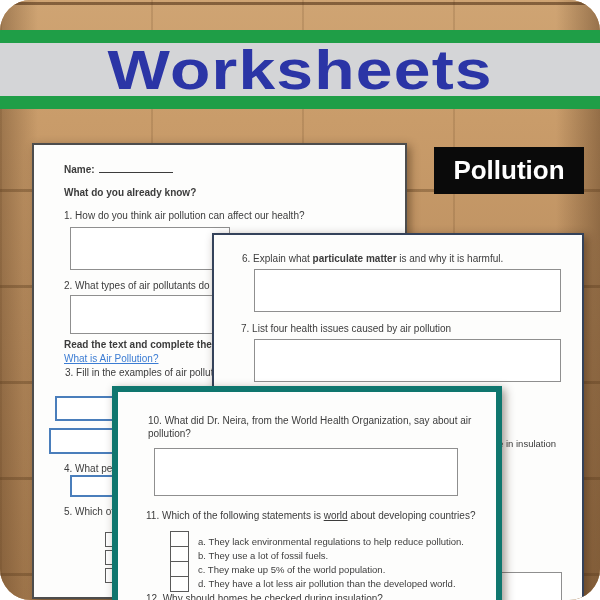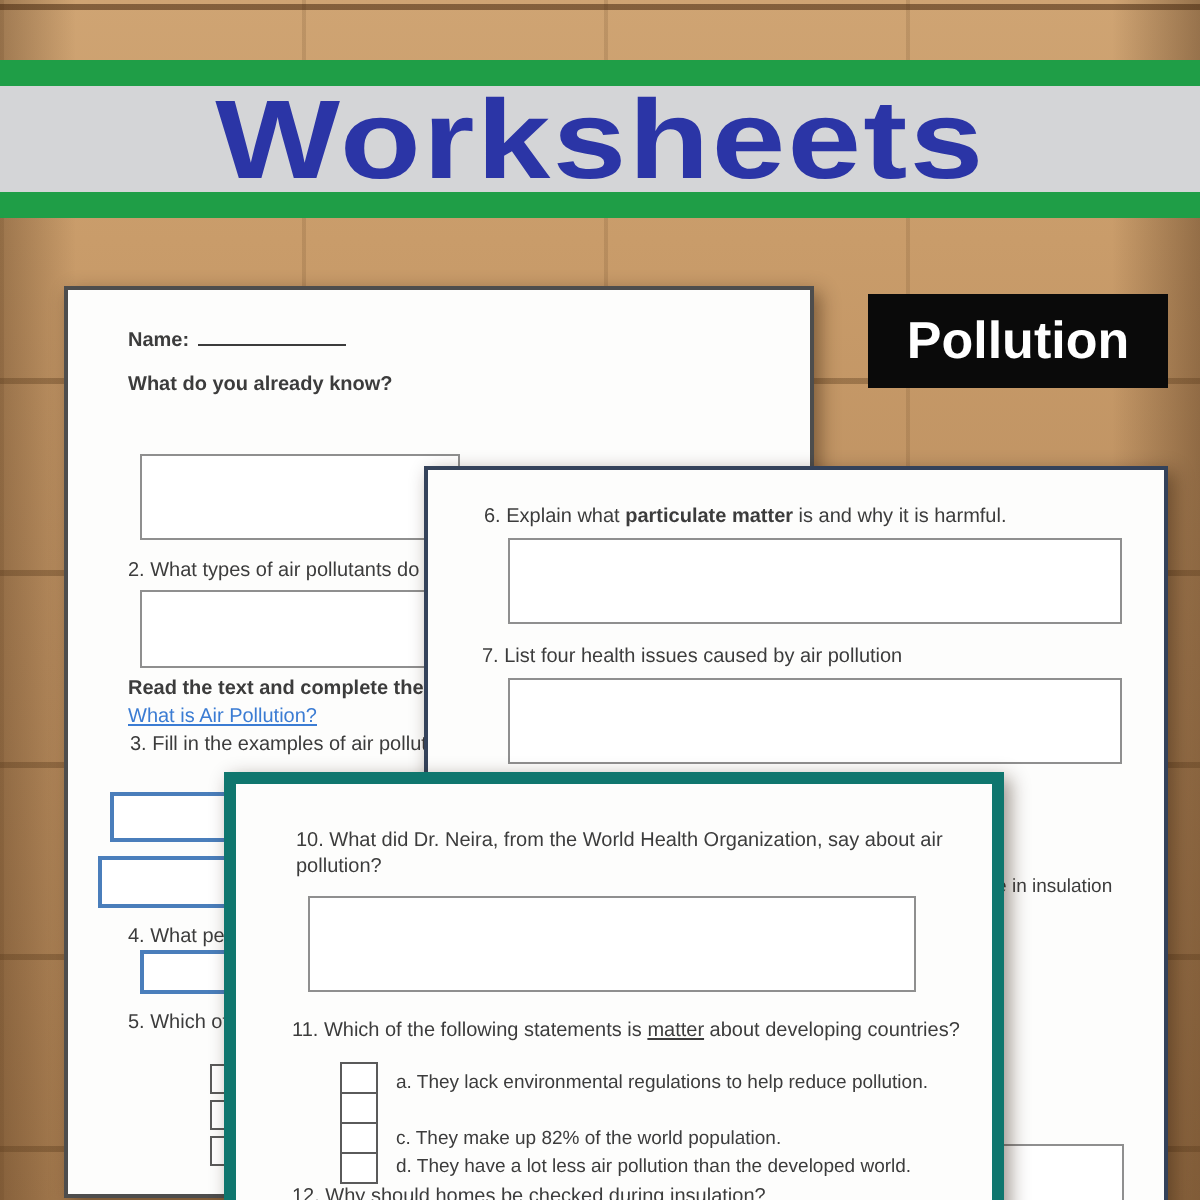--- a/index.html
+++ b/index.html
@@ -1,17 +1,17 @@
 <!DOCTYPE html>
 <html><head>
 <meta charset="utf-8">
 <style>
   html,body{margin:0;padding:0;}
   .stage{position:relative;width:600px;height:600px;overflow:hidden;
-         font-family:"Liberation Sans",sans-serif;background:#c2976a;}
+         font-family:"Liberation Sans",sans-serif;background:#c2976a;border-radius:31px;}
   
   .wood{position:absolute;inset:0;z-index:0;
     background:
       linear-gradient(180deg,rgba(0,0,0,0) 0 2px,rgba(70,40,15,.55) 2px 5px,rgba(0,0,0,0) 5px 6px),
       repeating-linear-gradient(180deg,rgba(92,61,30,0) 0 93px,rgba(92,61,30,.38) 93px 96px),
       repeating-linear-gradient(90deg,rgba(92,61,30,.16) 0 2px,rgba(0,0,0,0) 2px 151px),
       linear-gradient(90deg,rgba(61,35,14,.32) 0,rgba(0,0,0,0) 38px,rgba(0,0,0,0) 556px,rgba(61,35,14,.38) 100%),
       linear-gradient(180deg,#cfa473 0,#c99c6a 120px,#bb8f60 330px,#a97e51 600px);}
   
   .stripe{position:absolute;left:0;width:600px;height:13px;background:#1f9e47;z-index:5;}
@@ -57,20 +57,21 @@
   </div>
   <div class="stripe bottom"></div>
 
   <div class="badge">Pollution</div>
 
   <section class="paper paper1">
     <div class="t semibold" style="left:30px;top:17px;">
       <span>Name:</span><span class="nameline"></span>
     </div>
     <div class="t bold" style="left:30px;top:41px;">What do you already know?</div>
+    <div class="t" style="left:30px;top:64px;">1. How do you think air pollution can affect our health?</div>
     <div class="abox" style="left:36px;top:82px;width:158px;height:41px;"></div>
     <div class="t" style="left:30px;top:134px;">2. What types of air pollutants do you a</div>
     <div class="abox" style="left:36px;top:150px;width:158px;height:37px;"></div>
     <div class="t bold" style="left:30px;top:193px;">Read the text and complete the next pa</div>
     <div class="t link" style="left:30px;top:207px;">What is Air Pollution?</div>
     <div class="t" style="left:31px;top:221px;">3.  Fill in the examples of air pollution</div>
     <div class="bluebox" style="left:21px;top:251px;width:92px;height:21px;"></div>
     <div class="bluebox" style="left:15px;top:283px;width:97px;height:22px;"></div>
     <div class="t" style="left:30px;top:317px;">4. What perce</div>
     <div class="bluebox" style="left:36px;top:330px;width:77px;height:18px;"></div>
@@ -91,26 +92,27 @@
     <div class="abox" style="left:40px;top:104px;width:305px;height:41px;"></div>
     <div class="t clip-sm" style="left:275px;top:188px;">es</div>
     <div class="t clip-sm" style="left:274px;top:202px;">yde in insulation</div>
     <div class="abox" style="left:190px;top:337px;width:156px;height:60px;"></div>
   </section>
 
   <section class="paper paper3">
     <div class="t wrap" style="left:30px;top:22px;width:324px;">10. What did Dr. Neira, from the World Health Organization, say about air pollution?</div>
     <div class="abox" style="left:36px;top:56px;width:302px;height:46px;"></div>
     <div class="t" style="left:28px;top:117px;">
-      <span>11. Which of the following statements is </span><span class="ul">matter</span><span> about developing countries?</span>
+      <span>11. Which of the following statements is </span><span class="ul">world</span><span> about developing countries?</span>
     </div>
     <div class="cbcol" style="left:52px;top:140px;">
       <span class="cbcell"></span>
       <span class="cbcell"></span>
       <span class="cbcell"></span>
       <span class="cbcell"></span>
     </div>
     <div class="opt" style="left:80px;top:143px;">a. They lack environmental regulations to help reduce pollution.</div>
-    <div class="opt" style="left:80px;top:171px;">c. They make up 82% of the world population.</div>
+    <div class="opt" style="left:80px;top:157px;">b. They use a lot of fossil fuels.</div>
+    <div class="opt" style="left:80px;top:171px;">c. They make up 5% of the world population.</div>
     <div class="opt" style="left:80px;top:185px;">d. They have a lot less air pollution than the developed world.</div>
     <div class="t" style="left:28px;top:200px;">12. Why should homes be checked during insulation?</div>
   </section>
 </div>
 
 </body></html>

